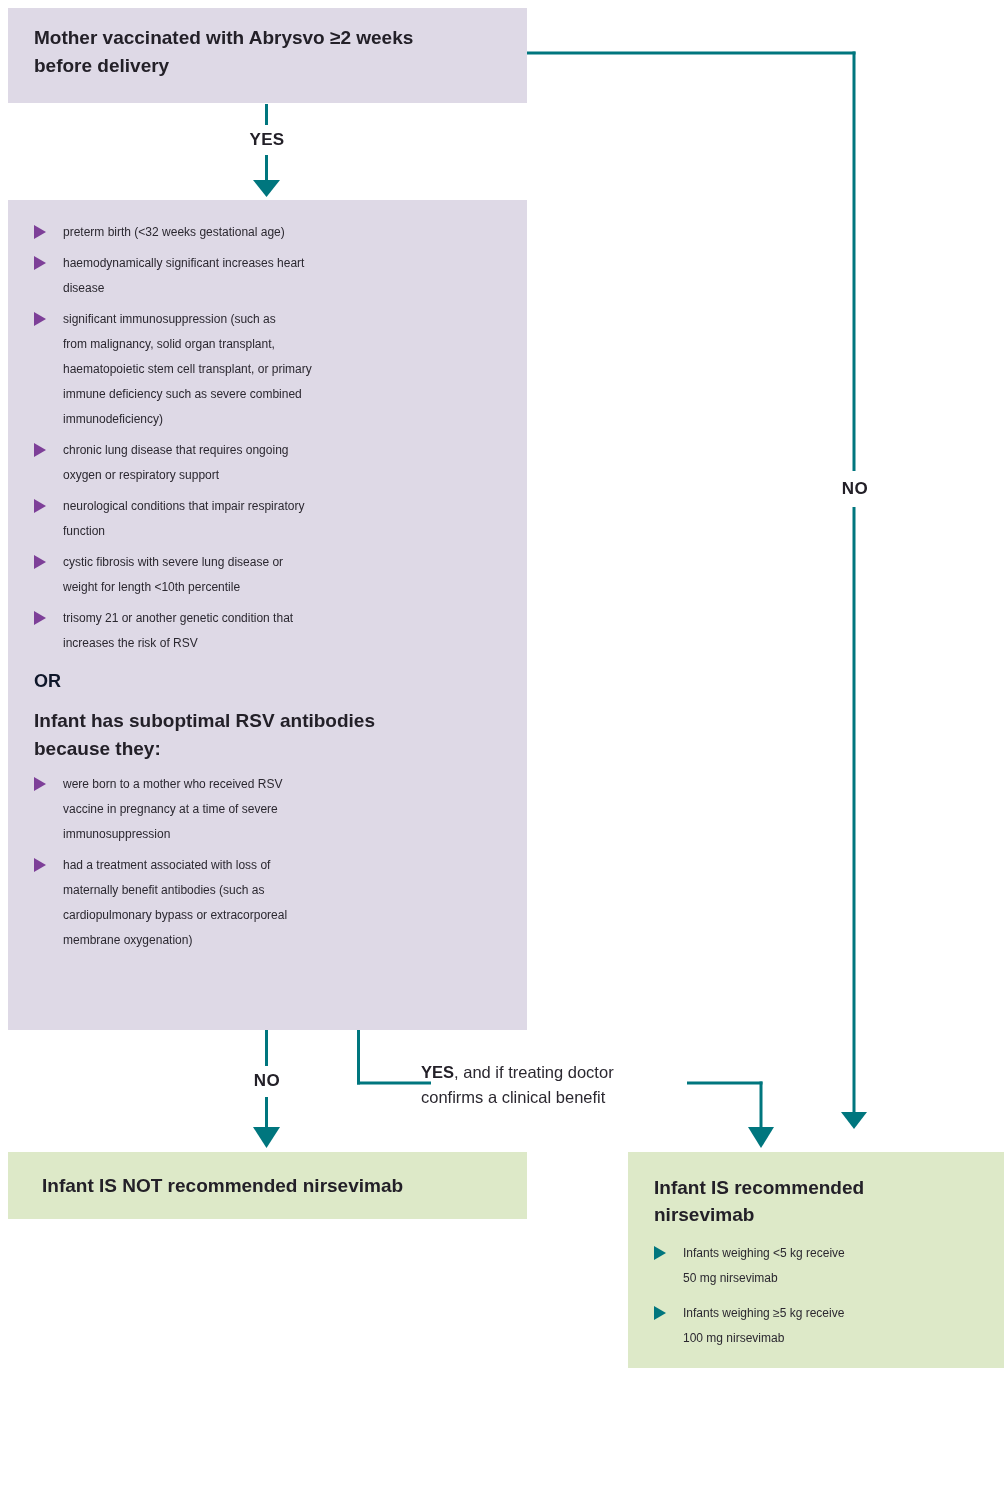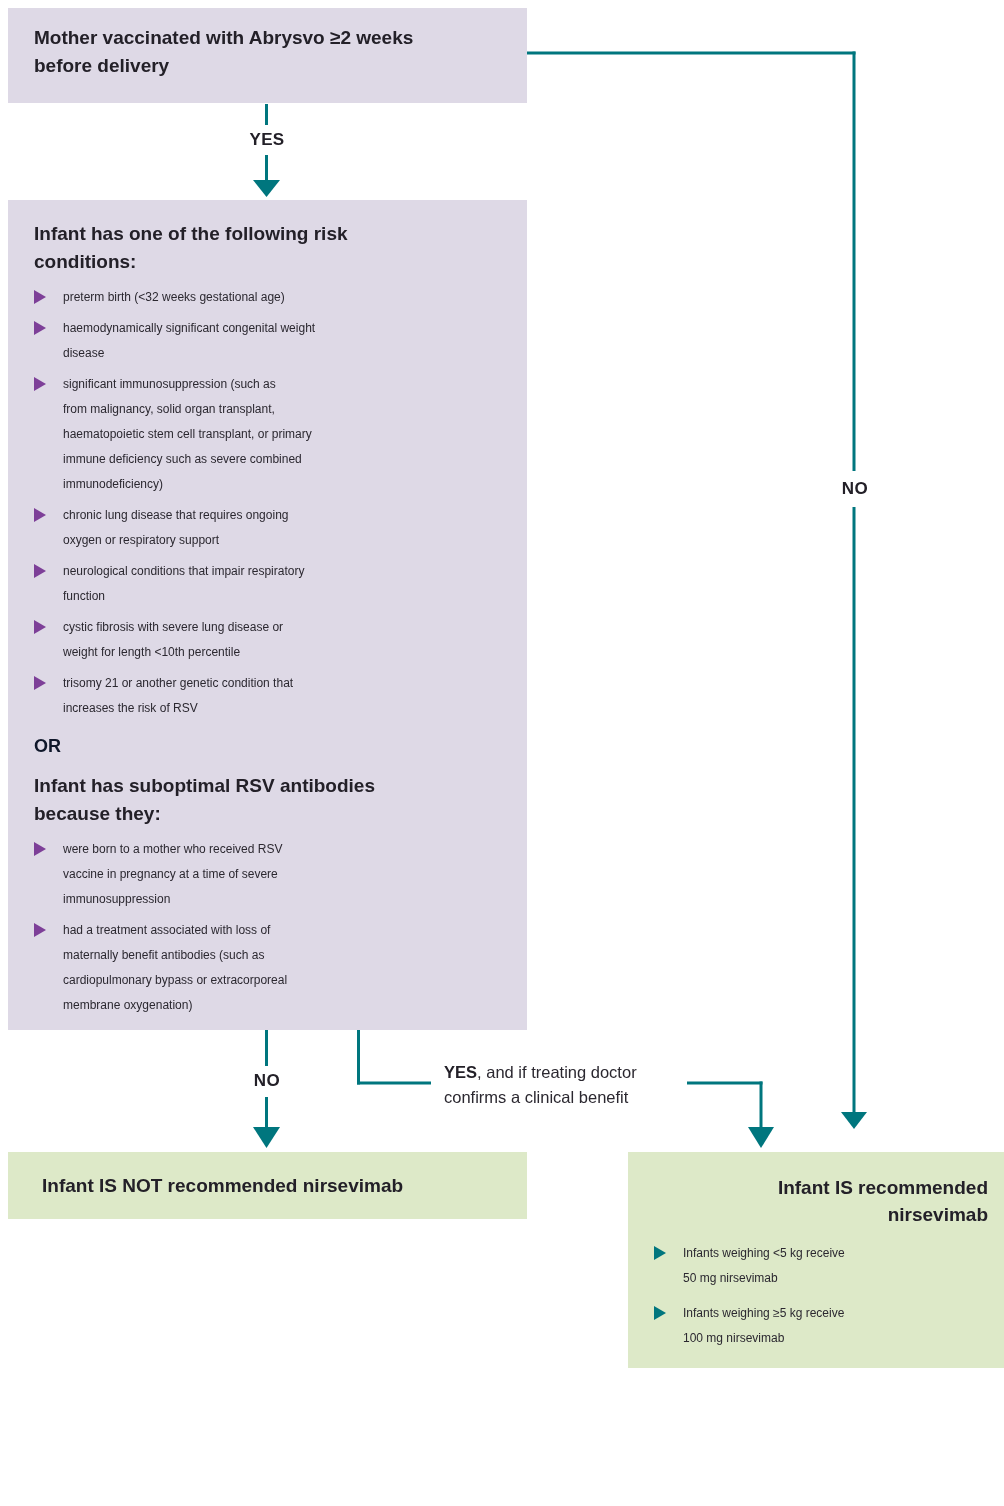--- a/index.html
+++ b/index.html
@@ -77,37 +77,37 @@
   }
   .not-box {
     left: 8px; top: 1152px; width: 519px; height: 67px;
     display: flex; align-items: center;
     padding: 0 20px 0 34px;
   }
   .rec-box {
     left: 628px; top: 1152px; width: 376px; height: 216px;
     padding: 22px 16px 0 26px;
   }
-  .rec-box .box-heading { font-size: 19px; line-height: 27px; margin-bottom: 13px; text-align: right; }
+  .rec-box .box-heading { font-size: 19px; line-height: 27px; margin-bottom: 13px; }
   .rec-box .bullet { margin-bottom: 10px; }
 
   .flow-label {
     position: absolute;
     transform: translate(-50%, -50%);
     font-weight: bold;
     font-size: 17px;
     letter-spacing: 0.4px;
     color: #232028;
     background: #ffffff;
     padding: 0 2px;
     white-space: nowrap;
   }
   .yes-bottom-label {
     position: absolute;
-    left: 444px; top: 1060px;
+    left: 421px; top: 1060px;
     width: 260px;
     font-size: 16.5px;
     line-height: 25px;
     white-space: pre-line;
     background: transparent;
   }
   .yes-bottom-label b { color: #232028; }
 </style>
 </head>
 <body>
@@ -149,30 +149,28 @@
 before delivery</div>
   </div>
 
   <div class="flow-label" style="left:267px; top:140px;">YES</div>
   <div class="flow-label" style="left:855px; top:489px;">NO</div>
   <div class="flow-label" style="left:267px; top:1081px;">NO</div>
   <div class="yes-bottom-label"><b>YES</b><span>, and if treating doctor
 confirms a clinical benefit</span></div>
 
   <div class="box lavender risk-box">
-    <div class="box-heading">Infant has one of the following risk
-conditions:</div>
 
     <div class="bullet">
       <span class="tri"></span>
       <span>preterm birth (&lt;32 weeks gestational age)</span>
     </div>
     <div class="bullet">
       <span class="tri"></span>
-      <span>haemodynamically significant congenital weight
+      <span>haemodynamically significant increases heart
 disease</span>
     </div>
     <div class="bullet">
       <span class="tri"></span>
       <span>significant immunosuppression (such as
 from malignancy, solid organ transplant,
 haematopoietic stem cell transplant, or primary
 immune deficiency such as severe combined
 immunodeficiency)</span>
     </div>

